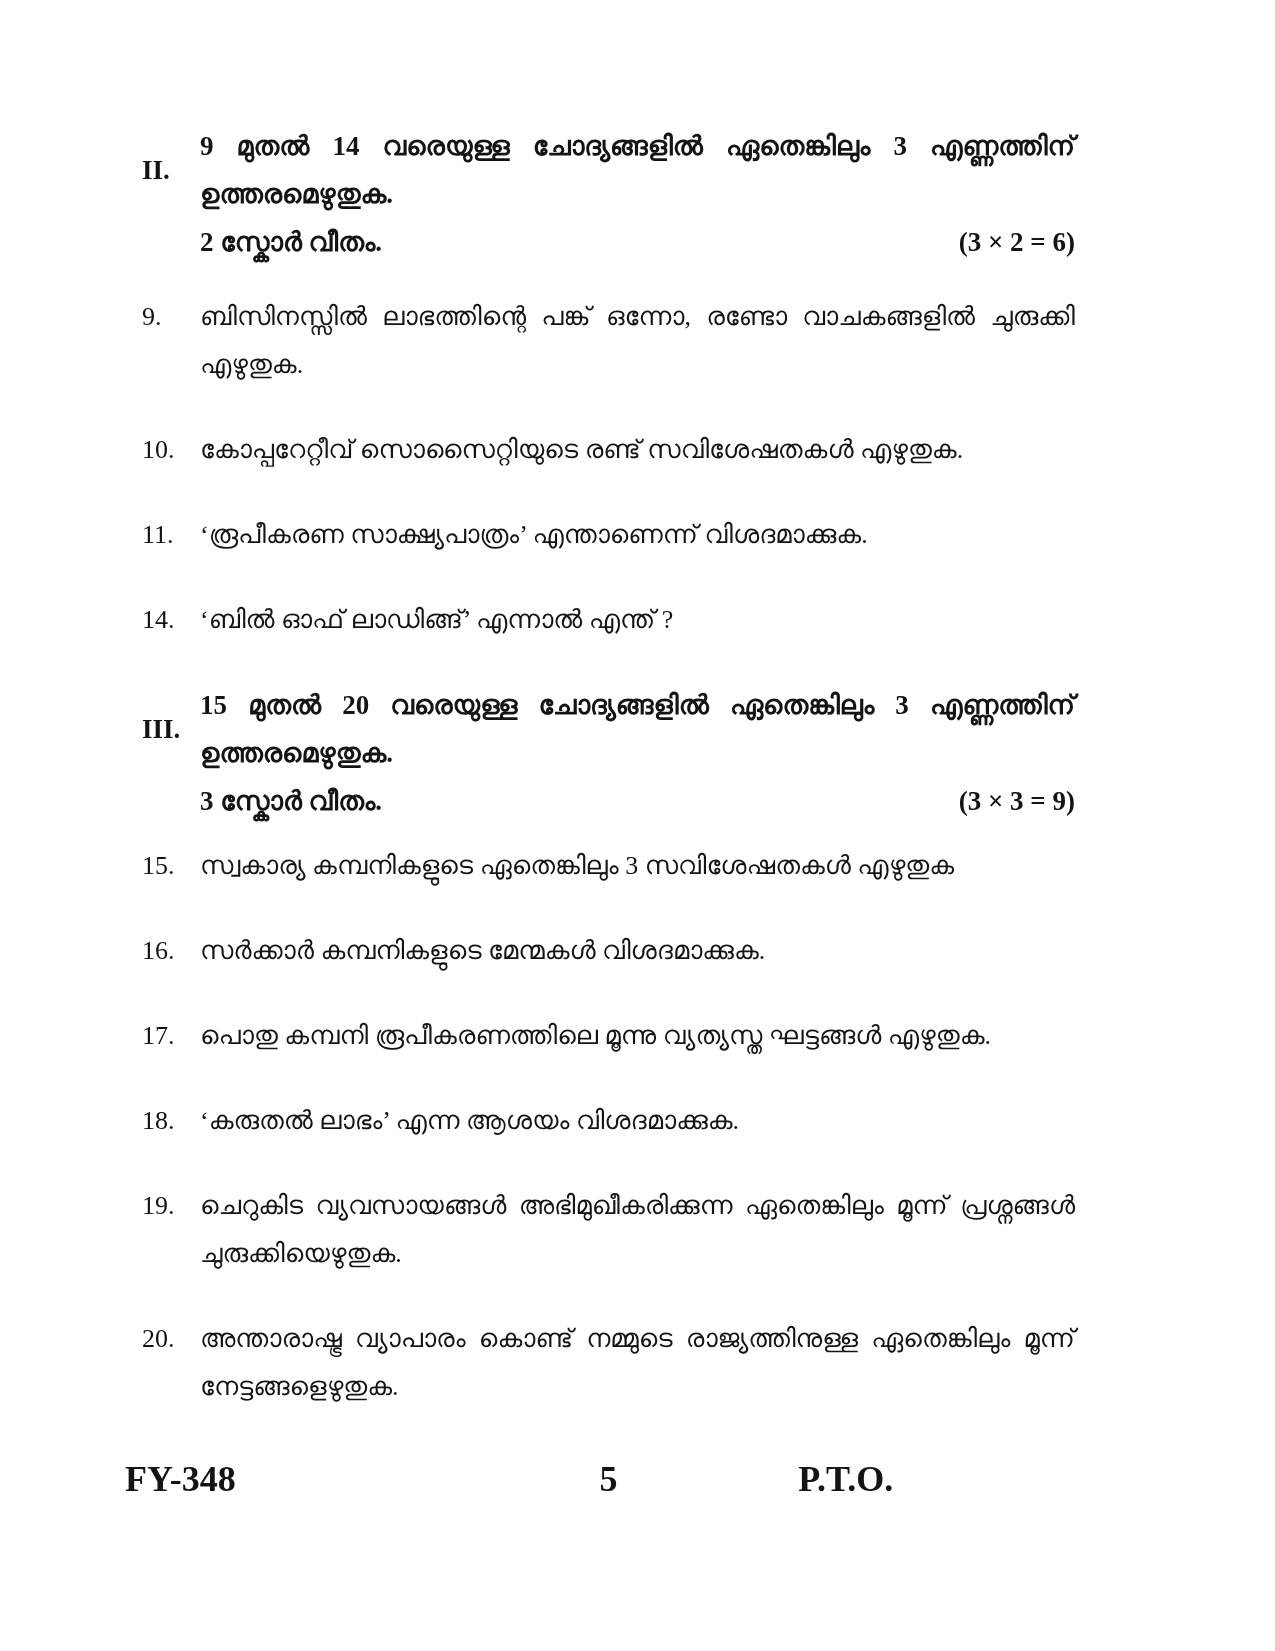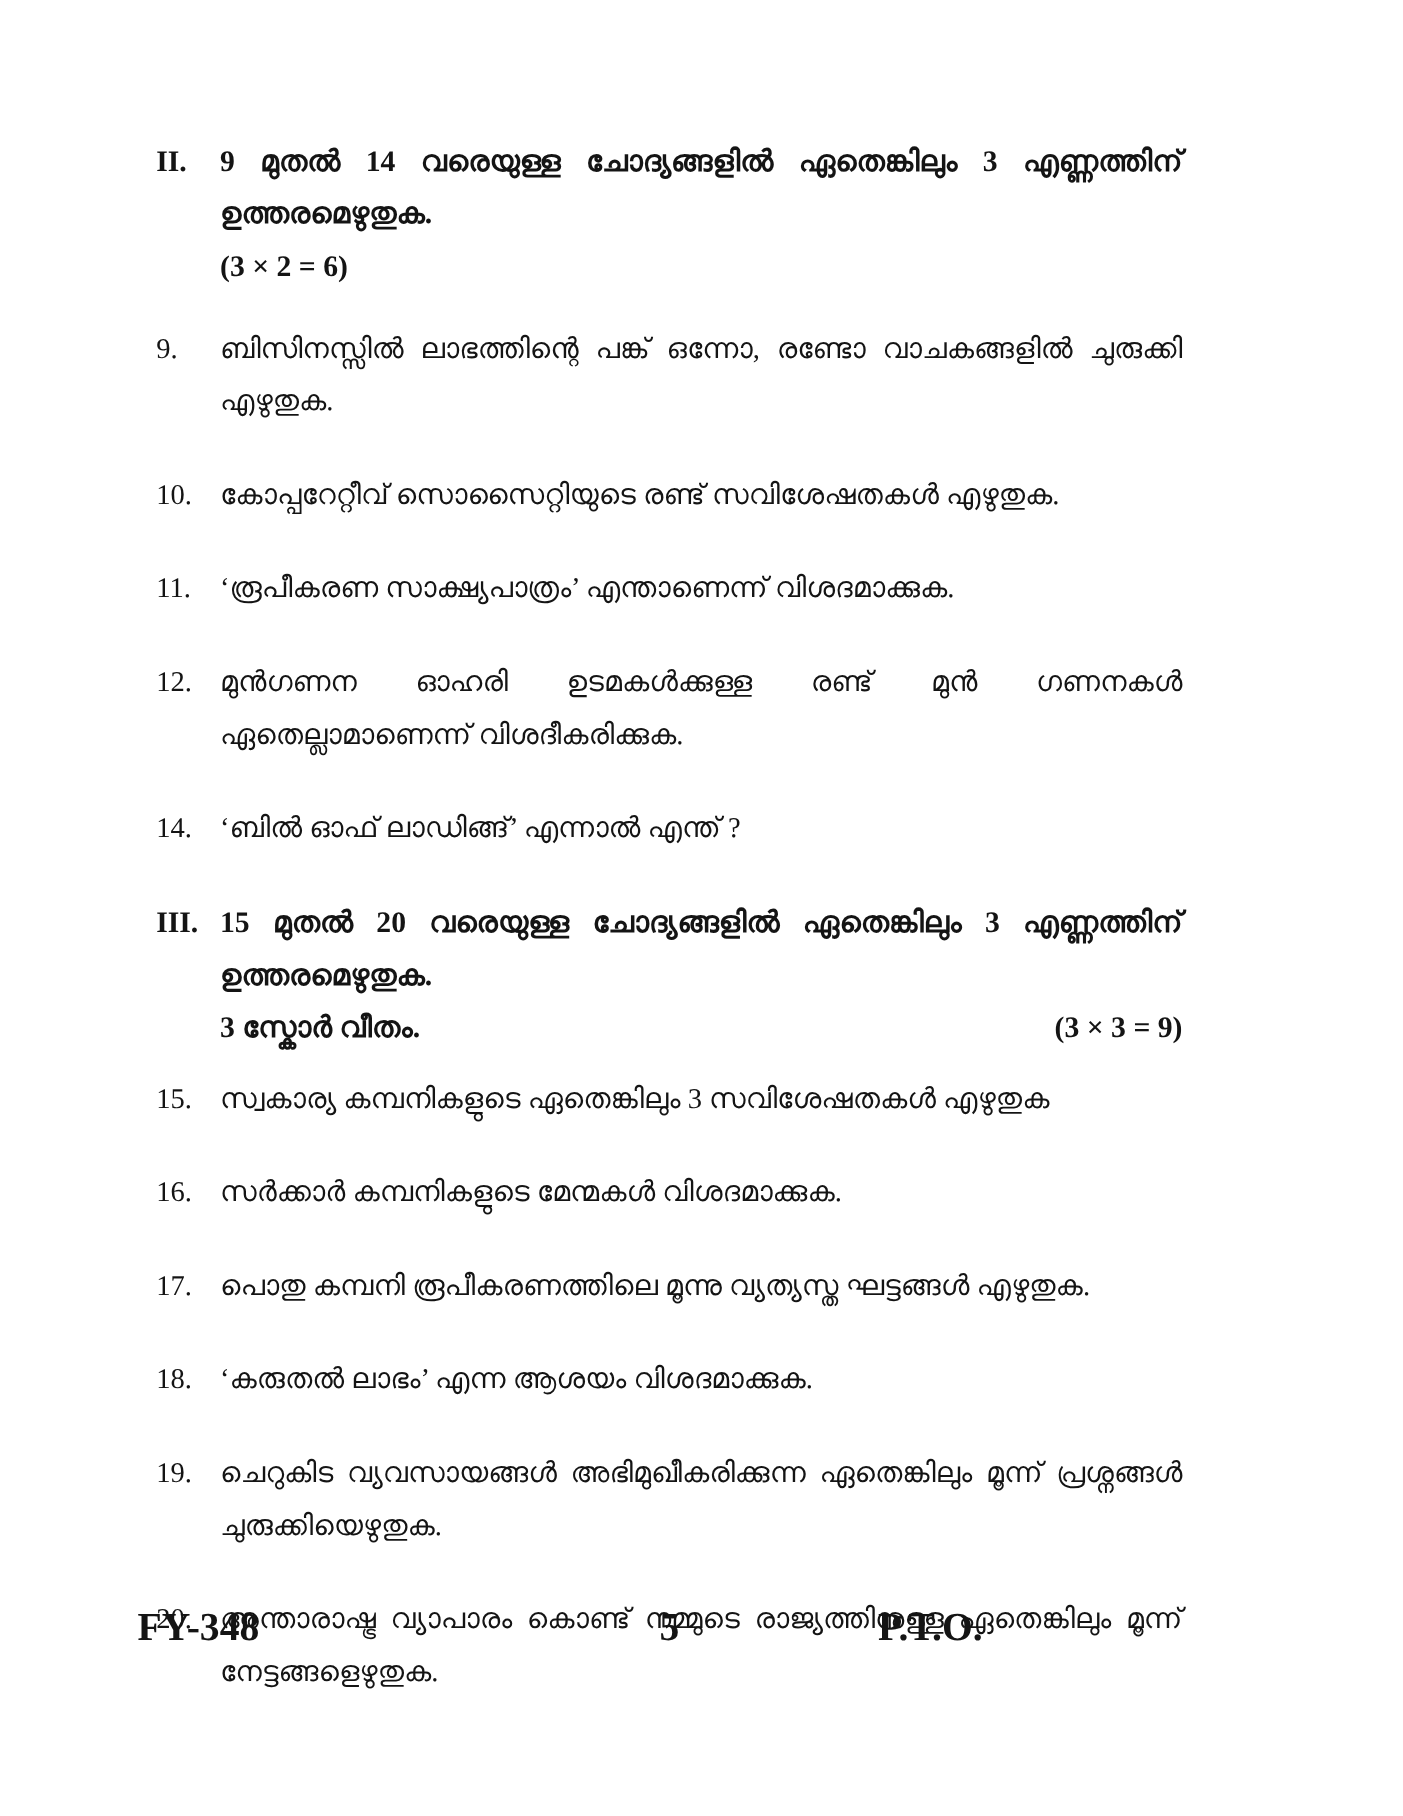--- a/index.html
+++ b/index.html
@@ -13,21 +13,21 @@
     height: 1651px;
     background: #ffffff;
     color: #141414;
     font-family: "Liberation Serif", serif;
     box-sizing: border-box;
     padding: 122px 200px 0 142px;
     overflow: hidden;
   }
   .row {
     display: flex;
-    align-items: flex-start;
+    align-items: center;
   }
   .numcol {
     flex: 0 0 58px;
     width: 58px;
   }
   .section-header {
     font-weight: bold;
     font-size: 27px;
     line-height: 48px;
     margin-bottom: 27px;
@@ -82,40 +82,37 @@
 
   <div class="section">
     <div class="section-header">
       <div class="row">
         <span class="numcol">II.</span>
         <span class="instr">9 മുതൽ 14 വരെയുള്ള ചോദ്യങ്ങളിൽ ഏതെങ്കിലും 3 എണ്ണത്തിന് ഉത്തരമെഴുതുക.</span>
       </div>
       <div class="row">
         <span class="numcol"></span>
         <span class="line2">
+          <span>2 സ്കോർ വീതം.</span>
           <span>(3 × 2 = 6)</span>
         </span>
       </div>
     </div>
 
     <div class="question">
       <span class="numcol">9.</span>
       <p class="qtext">ബിസിനസ്സിൽ ലാഭത്തിന്റെ പങ്ക് ഒന്നോ, രണ്ടോ വാചകങ്ങളിൽ ചുരുക്കി എഴുതുക.</p>
     </div>
     <div class="question">
       <span class="numcol">10.</span>
       <p class="qtext">കോപ്പറേറ്റീവ് സൊസൈറ്റിയുടെ രണ്ട് സവിശേഷതകൾ എഴുതുക.</p>
     </div>
     <div class="question">
       <span class="numcol">11.</span>
       <p class="qtext">‘രൂപീകരണ സാക്ഷ്യപാത്രം’ എന്താണെന്ന് വിശദമാക്കുക.</p>
-    </div>
-    <div class="question">
-      <span class="numcol">12.</span>
-      <p class="qtext">മുൻഗണന ഓഹരി ഉടമകൾക്കുള്ള രണ്ട് മുൻ ഗണനകൾ ഏതെല്ലാമാണെന്ന് വിശദീകരിക്കുക.</p>
     </div>
     <div class="question">
       <span class="numcol">14.</span>
       <p class="qtext">‘ബിൽ ഓഫ് ലാഡിങ്ങ്’ എന്നാൽ എന്ത് ?</p>
     </div>
   </div>
 
   <div class="section sec-3">
     <div class="section-header">
       <div class="row">

